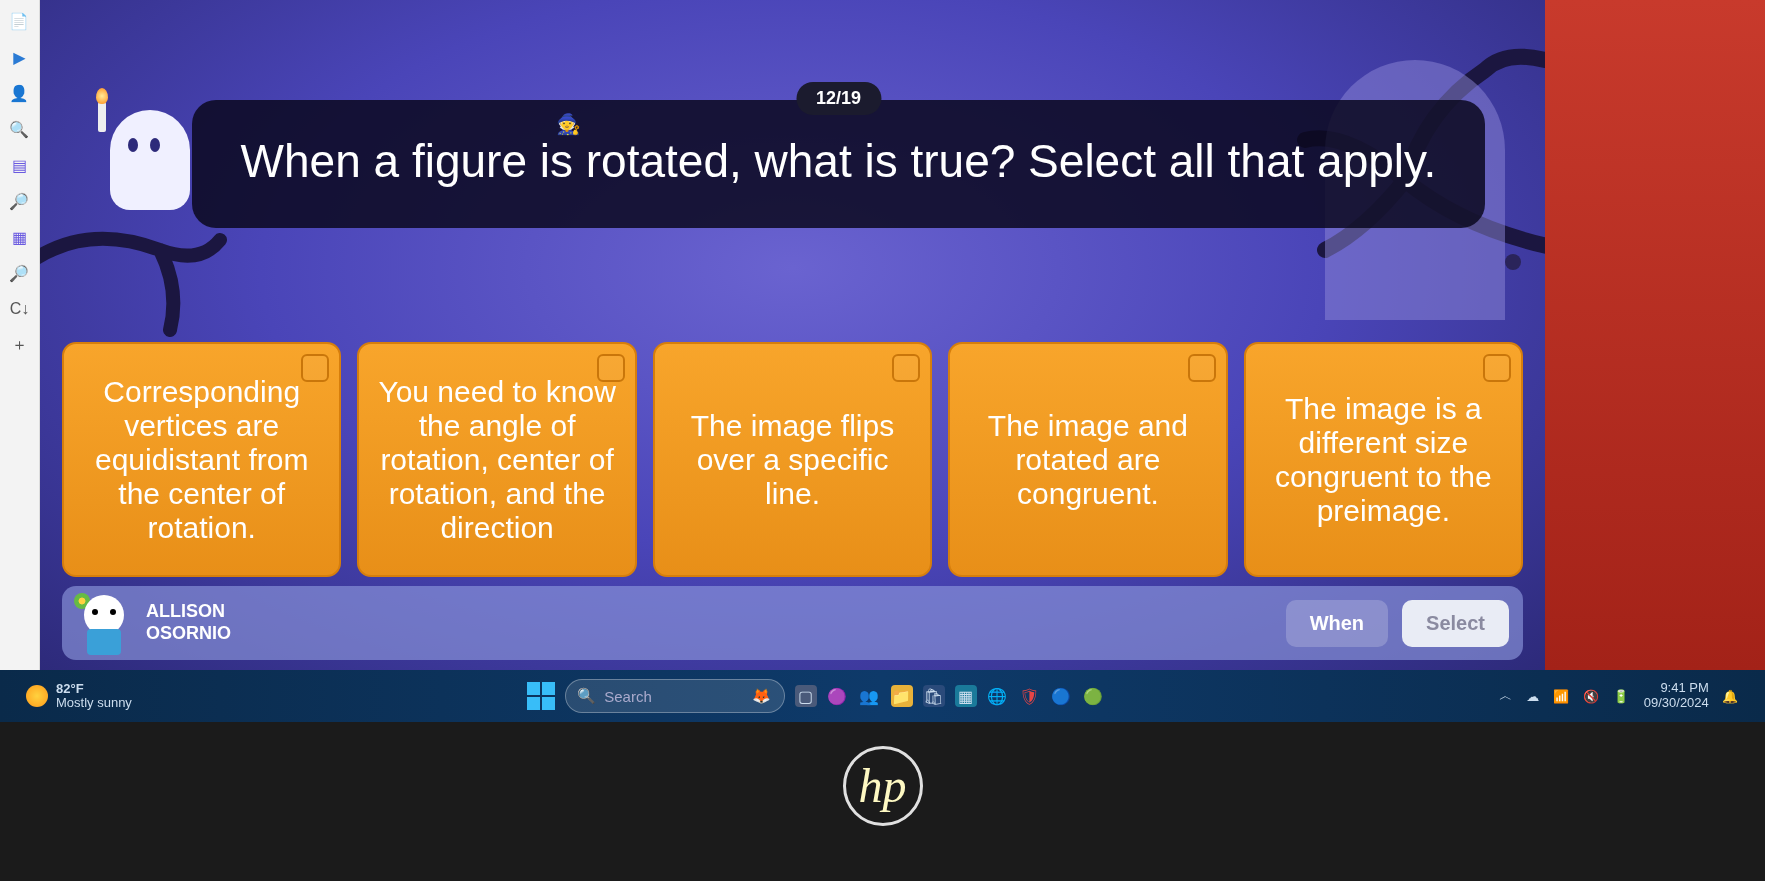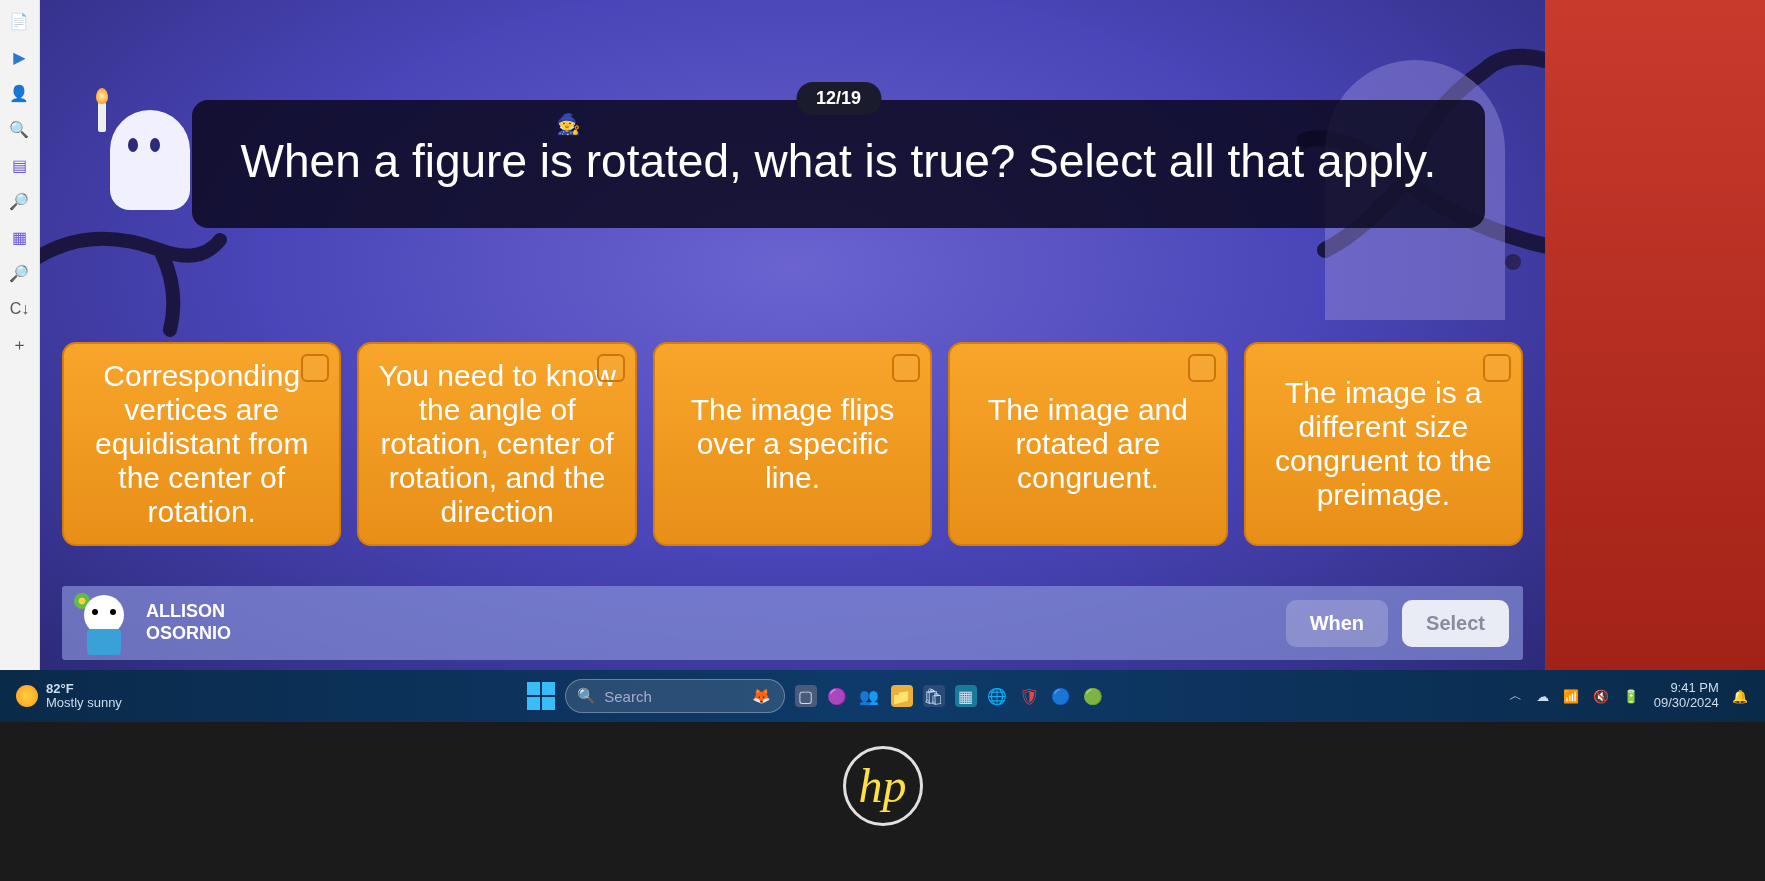--- a/index.html
+++ b/index.html
@@ -68,21 +68,21 @@
     width: 180px; height: 260px;
     background: #8e88d8;
     border-radius: 90px 90px 0 0;
     opacity: .5;
   }
 
   .question-box {
     position: absolute;
     left: 152px; right: 60px; top: 100px;
     background: rgba(10,8,30,.85);
-    border-radius: 16px;
+    border-radius: 24px;
     padding: 34px 40px 40px;
     text-align: center;
   }
   .progress-pill {
     position: absolute;
     left: 50%; top: -18px; transform: translateX(-50%);
     background: #1b1b2e;
     padding: 6px 20px;
     border-radius: 20px;
     font-size: 18px;
@@ -106,21 +106,21 @@
     padding: 8px 24px;
     border-radius: 20px;
     font-size: 20px;
   }
 
   .options-row {
     position: absolute;
     left: 22px; right: 22px; top: 342px;
     display: flex;
     gap: 16px;
-    height: 204px;
+    height: 235px;
   }
   .option-card {
     flex: 1;
     background: linear-gradient(180deg,#f8a52b,#e88f18);
     border: 2px solid #d67e0c;
     border-radius: 14px;
     position: relative;
     display: flex;
     align-items: center;
     justify-content: center;
@@ -139,21 +139,21 @@
     border: 2px solid #c9760a;
     border-radius: 6px;
     background: rgba(255,255,255,.05);
   }
 
   .player-bar {
     position: absolute;
     left: 22px; right: 22px; bottom: 10px;
     height: 74px;
     background: rgba(140,150,220,.65);
-    border-radius: 3px;
+    border-radius: 14px;
     display: flex;
     align-items: center;
     padding: 0 14px;
     gap: 14px;
   }
   .avatar {
     width: 56px; height: 56px;
     position: relative;
   }
   .avatar .head { width: 40px; height: 40px; background: #fff; border-radius: 50%; position: absolute; left: 8px; top: 0; }
@@ -187,21 +187,21 @@
   }
 
   
   .taskbar {
     position: absolute;
     left: 0; right: 0; top: 670px;
     height: 52px;
     background: linear-gradient(90deg,#0a2a4a,#0e3a6a 50%,#0a2a4a);
     display: flex;
     align-items: center;
-    padding: 0 16px;
+    padding: 0 26px;
     gap: 12px;
     color: #cde;
     font-size: 14px;
   }
   .weather { display:flex; align-items:center; gap:8px; }
   .weather .sun { width:22px;height:22px;background:radial-gradient(circle,#ffd23f,#ff9a1a);border-radius:50%; }
   .weather-text { line-height:1.1; font-size:13px; }
   .task-center { flex:1; display:flex; justify-content:center; align-items:center; gap:10px; }
   .start-btn { width:28px;height:28px; display:grid; grid-template-columns:1fr 1fr; grid-template-rows:1fr 1fr; gap:2px; }
   .start-btn span:nth-child(1){background:#38bdf8;} .start-btn span:nth-child(2){background:#38bdf8;} .start-btn span:nth-child(3){background:#38bdf8;} .start-btn span:nth-child(4){background:#38bdf8;}
@@ -226,21 +226,21 @@
     left: 0; right: 0; top: 722px;
     height: 159px;
     background: #1b1b1b;
     display:flex; align-items:flex-start; justify-content:center;
     padding-top: 24px;
   }
   .hp-logo {
     font-family: Georgia, serif;
     font-size: 48px;
     font-style: italic;
-    color: #fde047;
+    color: #fef9c3;
     width: 80px; height: 80px;
     border: 3px solid #e0e0e0;
     border-radius: 50%;
     display:flex;align-items:center;justify-content:center;
     line-height:1;
   }
 </style>
 </head>
 <body>
 

